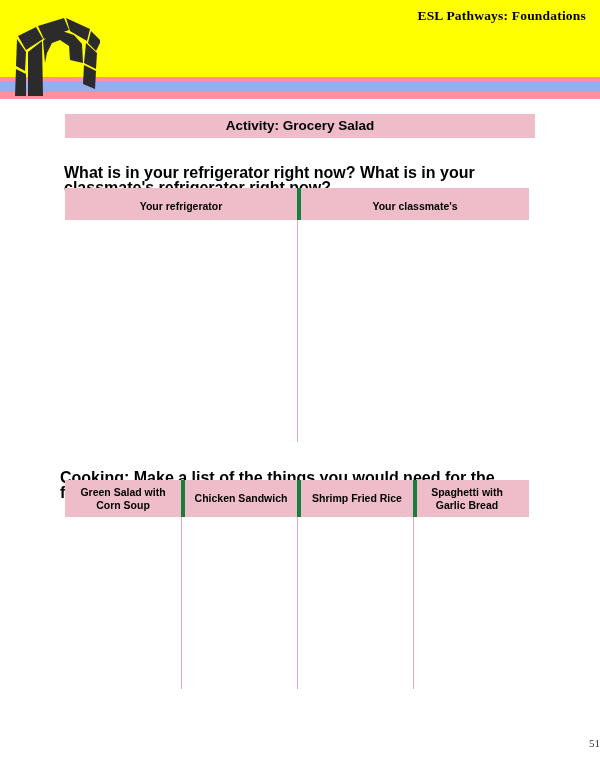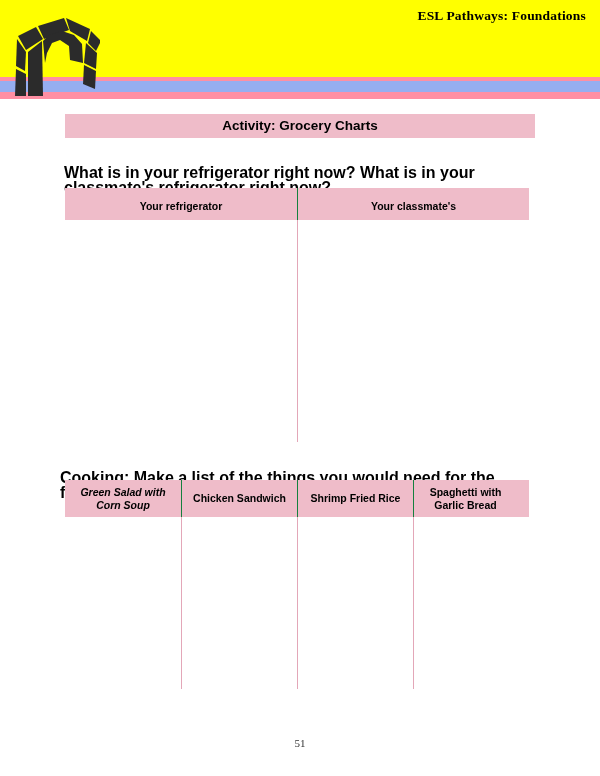--- a/index.html
+++ b/index.html
@@ -131,21 +131,21 @@
     justify-content: center;
     text-align: center;
     font-size: 10.5px;
     font-weight: bold;
     color: #000000;
     line-height: 12.5px;
     box-sizing: border-box;
     padding: 18px 4px;
   }
   .chart-head-cell + .chart-head-cell {
-    border-left: 1px solid #15803d;
+    border-left: 4px solid #15803d;
   }
   .chart-body {
     position: relative;
     background: #ffffff;
   }
   .col-rule {
     position: absolute;
     top: 0;
     width: 1px;
     background: #E3A7B8;
@@ -171,21 +171,21 @@
   #chart-cooking .chart-head { height: 37px; }
   #chart-cooking .chart-body { height: 172px; }
   #chart-cooking .col-rule { height: 172px; }
 
   
   .page-number {
     position: absolute;
     left: 0;
     top: 737px;
     width: 600px;
-    text-align: center;
+    text-align: right;
     font-family: "Liberation Serif", serif;
     font-size: 11px;
     color: #333333;
   }
 </style>
 </head>
 <body>
 
 <div class="header">
   <div class="header-yellow"></div>
@@ -213,40 +213,40 @@
 
     <polygon points="72,57 84,63 83,81 71,76" fill="#2B2B2B"></polygon>
 
     <polygon points="31,33 37,27 50,23 62,27 70,36 71,55 58,52 57,38 48,32 40,35 35,45 33,55" fill="#2B2B2B"></polygon>
   </svg>
 
   <div class="header-title">ESL Pathways: Foundations</div>
 </div>
 
 <div class="activity-bar">
-  <div class="activity-bar-text">Activity:  Grocery Charts</div>
+  <div class="activity-bar-text">Activity:  Grocery Salad</div>
 </div>
 
 <div class="prompt prompt-refrigerator">What is in your refrigerator right now?  What is in your classmate's refrigerator right now?</div>
 
 <div class="chart" id="chart-refrigerator">
   <div class="chart-head">
     <div class="chart-head-cell">Your refrigerator</div>
     <div class="chart-head-cell">Your classmate's</div>
   </div>
   <div class="chart-body">
     <div class="col-rule" style="left:232px;"></div>
   </div>
 </div>
 
 <div class="prompt prompt-cooking">Cooking:  Make a list of the things you would need for the following meals.</div>
 
 <div class="chart" id="chart-cooking">
   <div class="chart-head">
-    <div class="chart-head-cell" style="width:116px;font-style:italic;">Green Salad with Corn Soup</div>
+    <div class="chart-head-cell" style="width:116px;">Green Salad with Corn Soup</div>
     <div class="chart-head-cell" style="width:116px;">Chicken Sandwich</div>
     <div class="chart-head-cell" style="width:116px;">Shrimp Fried Rice</div>
     <div class="chart-head-cell" style="width:104px;">Spaghetti with Garlic Bread</div>
   </div>
   <div class="chart-body">
     <div class="col-rule" style="left:116px;"></div>
     <div class="col-rule" style="left:232px;"></div>
     <div class="col-rule" style="left:348px;"></div>
   </div>
 </div>

